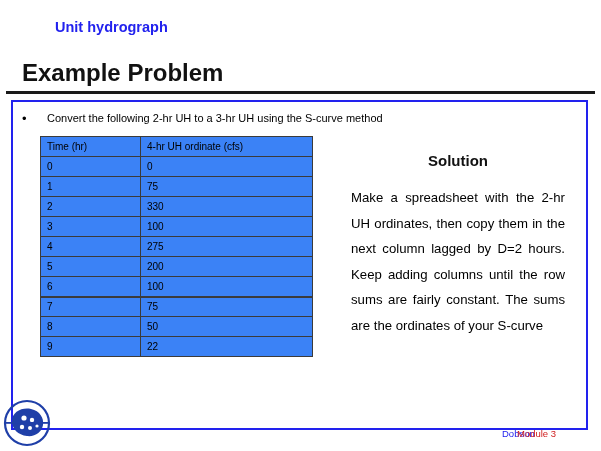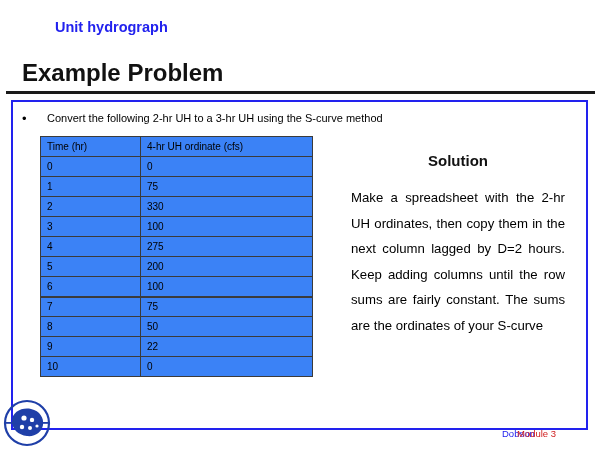--- a/index.html
+++ b/index.html
@@ -222,24 +222,20 @@
       <td class="col-time">7</td>
       <td class="col-ord">75</td>
     </tr>
     <tr>
       <td class="col-time">8</td>
       <td class="col-ord">50</td>
     </tr>
     <tr>
       <td class="col-time">9</td>
       <td class="col-ord">22</td>
-    </tr>
-    <tr>
-      <td class="col-time">10</td>
-      <td class="col-ord">0</td>
     </tr>
   </tbody>
 </table>
 
 <div class="solution-wrap">
   <div class="solution-head">Solution</div>
   <p class="solution-body">Make a spreadsheet with the 2-hr UH ordinates, then copy them in the next column lagged by D=2 hours. Keep adding columns until the row sums are fairly constant. The sums are the ordinates of your S-curve</p>
 </div>
 
 <div class="footer-stack">

